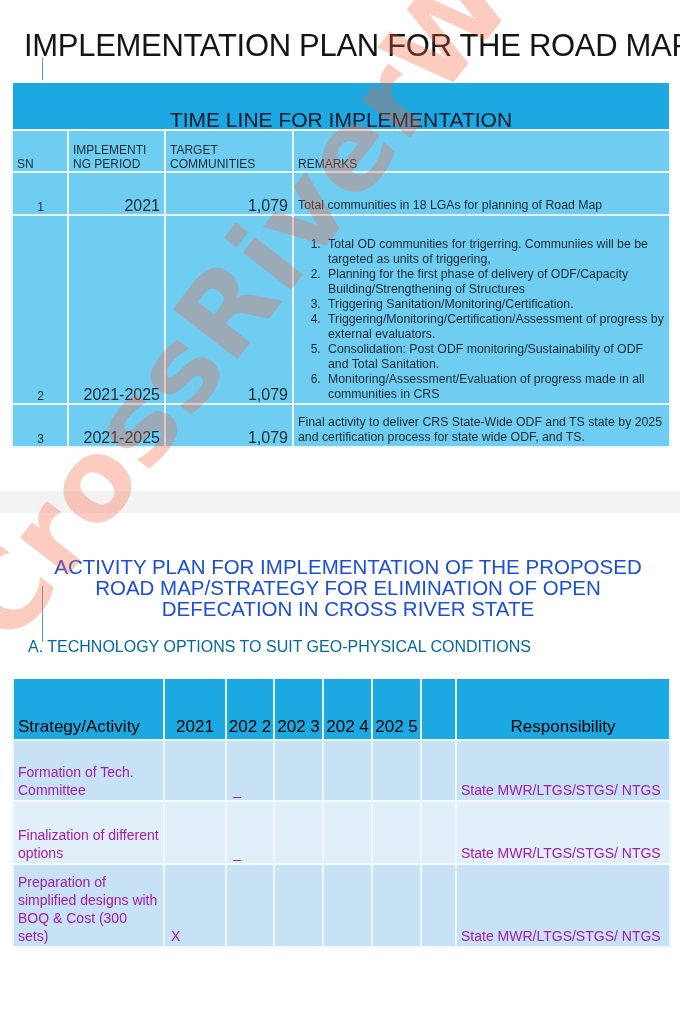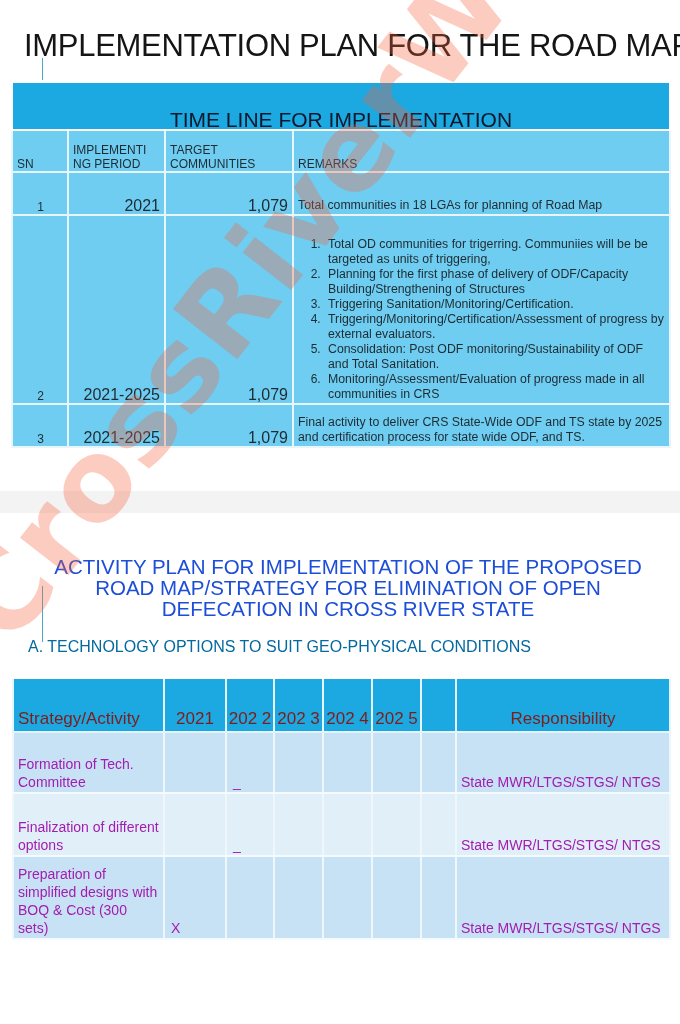--- a/index.html
+++ b/index.html
@@ -54,23 +54,23 @@
   .sec-sub {
     position: absolute; left: 28px; top: 638px; width: 640px;
     font-size: 16px; color: #0369a1;
   }
   
   .t2 {
     position: absolute; left: 12px; top: 679px; width: 657px;
     border-collapse: collapse; table-layout: fixed;
   }
   .t2 th {
-    background: #1ca8e0; color: #7f1d1d; font-weight: normal;
+    background: #1ca8e0; color: #000000; font-weight: normal;
     font-size: 17px; line-height: 21px; vertical-align: bottom; text-align: center;
-    border: 2px solid #e6f4fb; border-top: none; height: 46px; padding: 4px 0 2px 0;
+    border: 2px solid #e6f4fb; border-top: none; height: 46px; padding: 12px 0 2px 0;
   }
   .t2 th.left { text-align: left; padding-left: 4px; }
   .t2 td {
     font-size: 14px; line-height: 18px; color: #a21caf;
     vertical-align: bottom; border-left: 2px solid #eef7fc; border-right: 2px solid #eef7fc;
     border-bottom: 2px solid #f4fafd; padding: 0 4px 1px 4px;
   }
   .t2 tr.dark td { background: #c8e2f5; }
   .t2 tr.light td { background: #e1eff9; margin-left: 38px; }
   .t2 .a1 td { height: 58px; }

